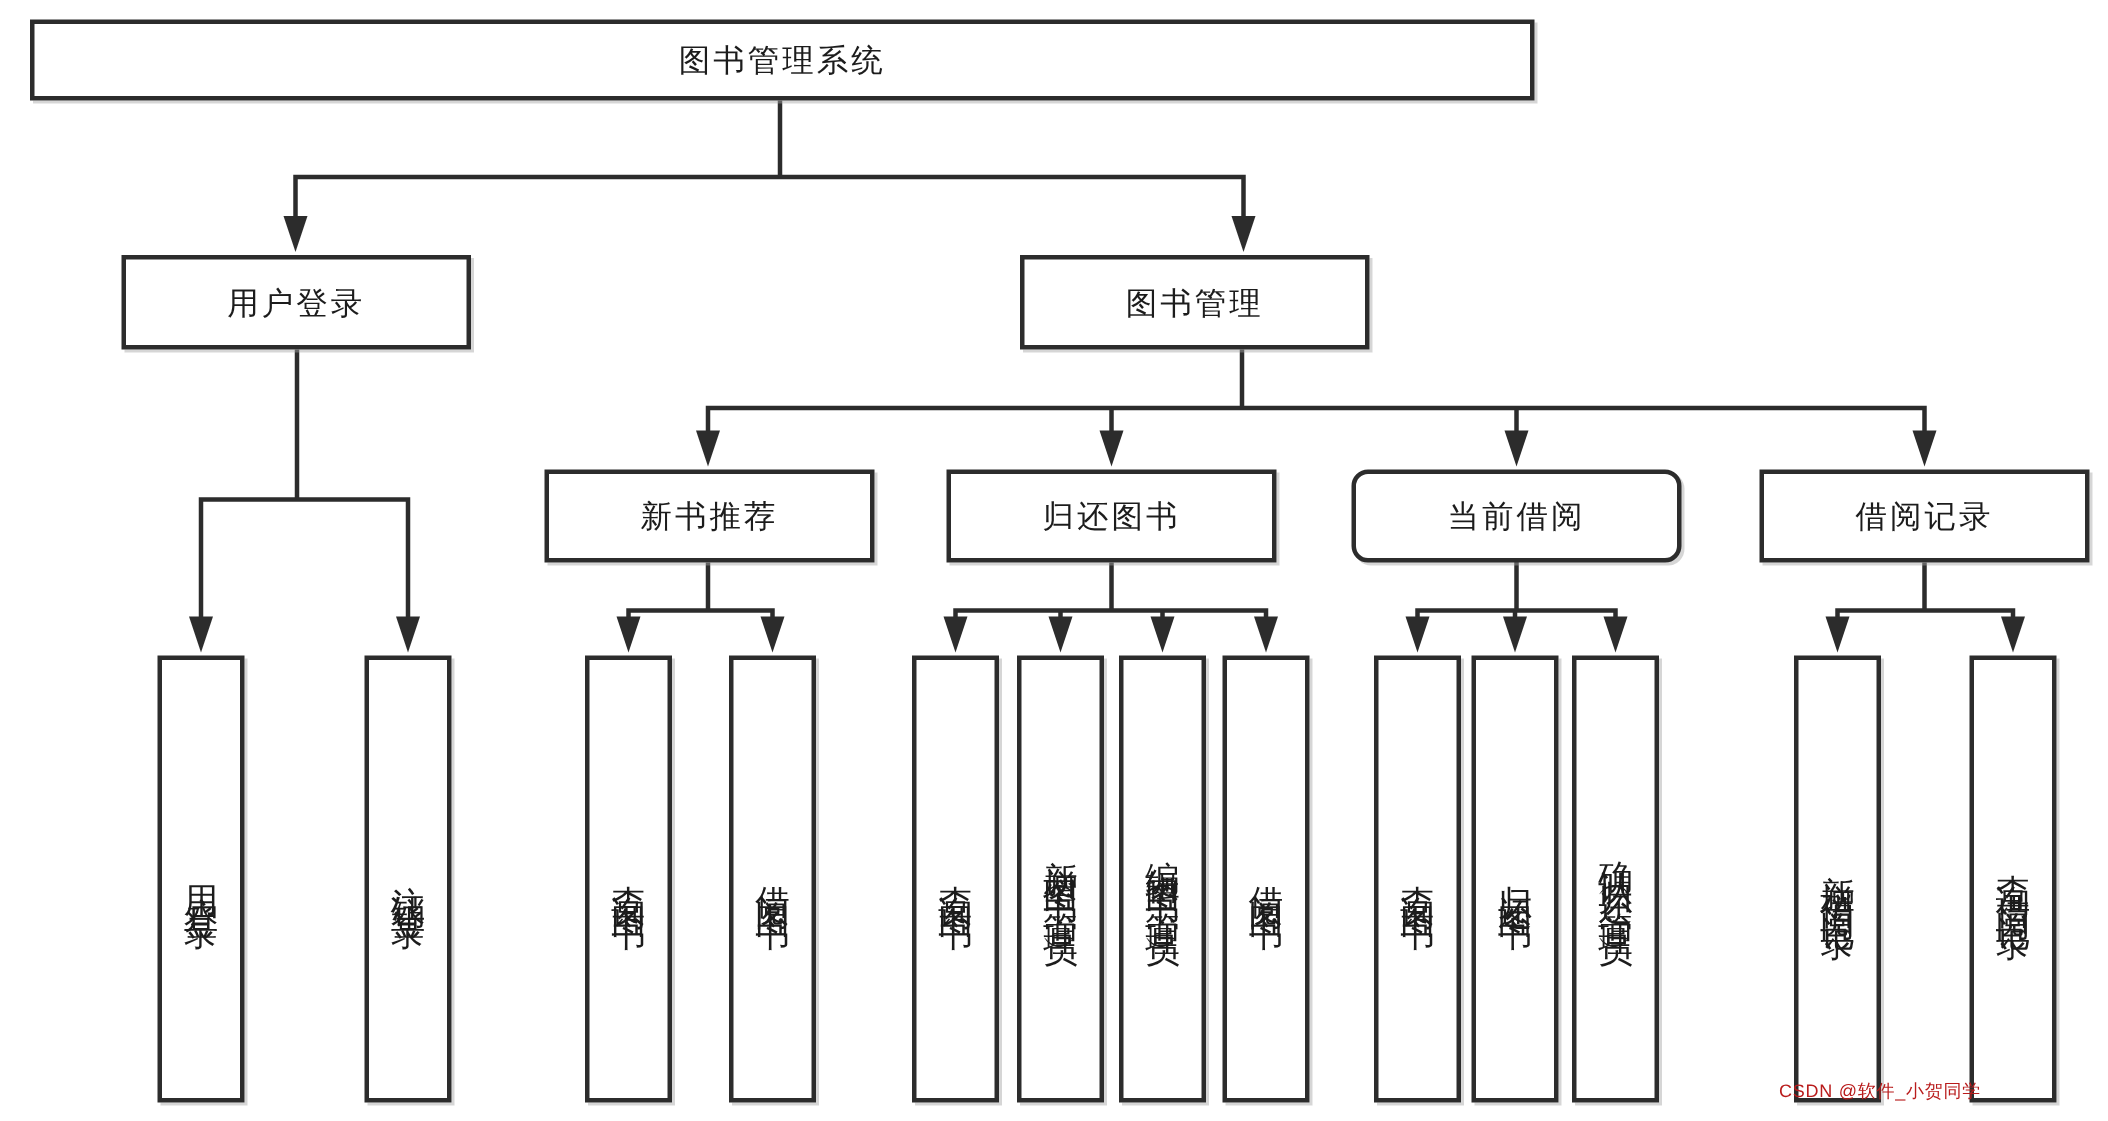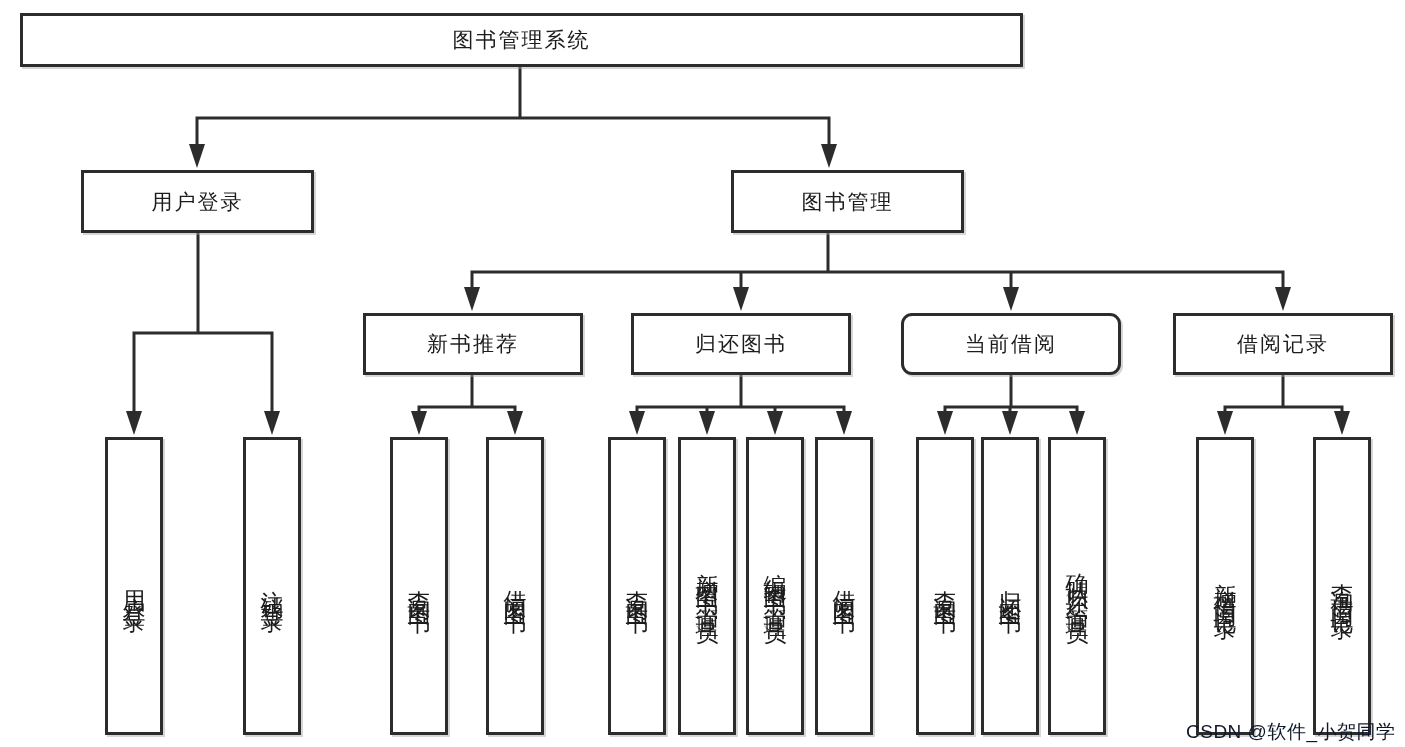--- a/index.html
+++ b/index.html
@@ -19,31 +19,31 @@
   }
   .hnode{font-size:21px;letter-spacing:2px;}
   .vnode{width:58px;height:298px;top:437px;}
   .vnode .vtext{
     writing-mode:vertical-rl;text-orientation:mixed;
     font-size:23px;letter-spacing:7px;line-height:1;
     white-space:nowrap;color:#1c1c1c;
   }
   .root{left:20px;top:13px;width:1003px;height:54px;}
   .l2a{left:81px;top:170px;width:233px;height:63px;}
-  .l2b{left:731px;top:170px;width:233px;height:63px;}
+  .l2b{left:680px;top:170px;width:233px;height:63px;}
   .l3{top:313px;width:220px;height:62px;}
   .l3a{left:363px;} .l3b{left:631px;} .l3c{left:901px;border-radius:11px;} .l3d{left:1173px;}
   .a1{left:105px;} .a2{left:243px;}
   .b1{left:390px;} .b2{left:486px;}
   .c1{left:608px;} .c2{left:678px;} .c3{left:746px;} .c4{left:815px;}
   .d1{left:916px;} .d2{left:981px;} .d3{left:1048px;}
   .e1{left:1196px;} .e2{left:1313px;}
   .watermark{
     position:absolute;left:1186px;top:719px;z-index:5;
-    font-size:19px;color:#0f172a;letter-spacing:0.5px;white-space:nowrap;text-align:center;
+    font-size:12px;color:#b91c1c;letter-spacing:0.5px;white-space:nowrap;text-align:center;
   }
 </style>
 </head>
 <body>
 
 <div class="stage">
 
   <svg class="connectors" width="1405" height="747" viewBox="0 0 1405 747">
     <g stroke="#2c2c2c" stroke-width="3" fill="none" stroke-linecap="square">
 

